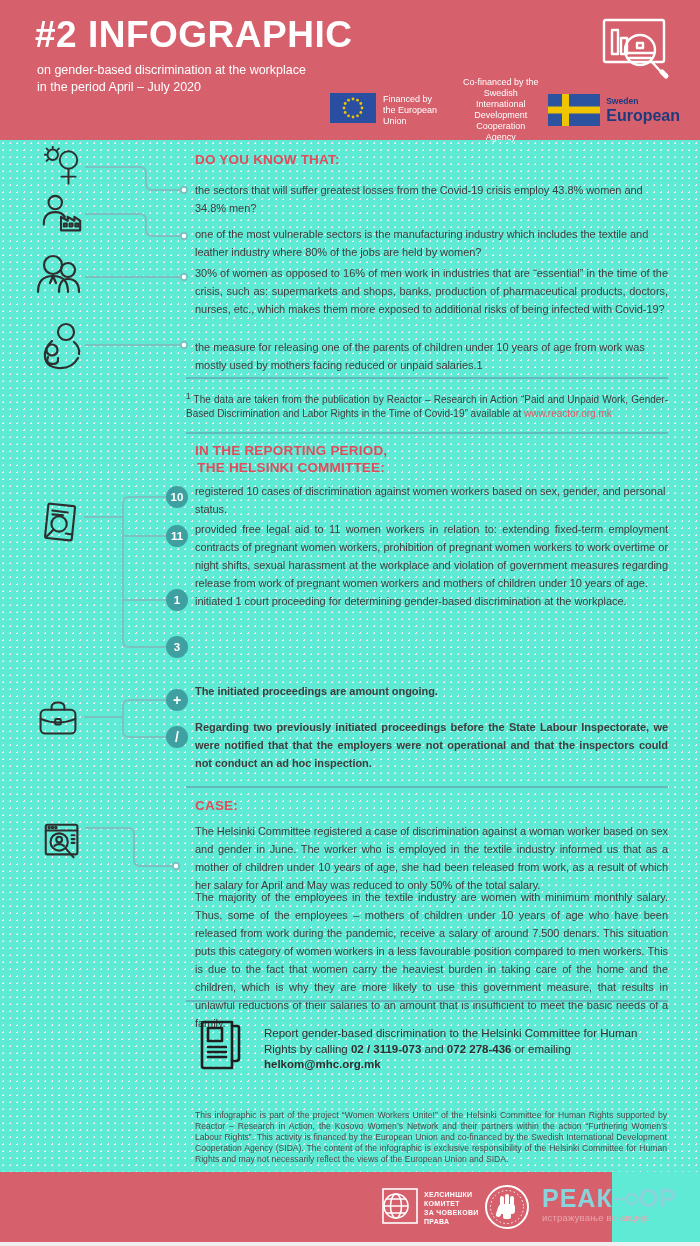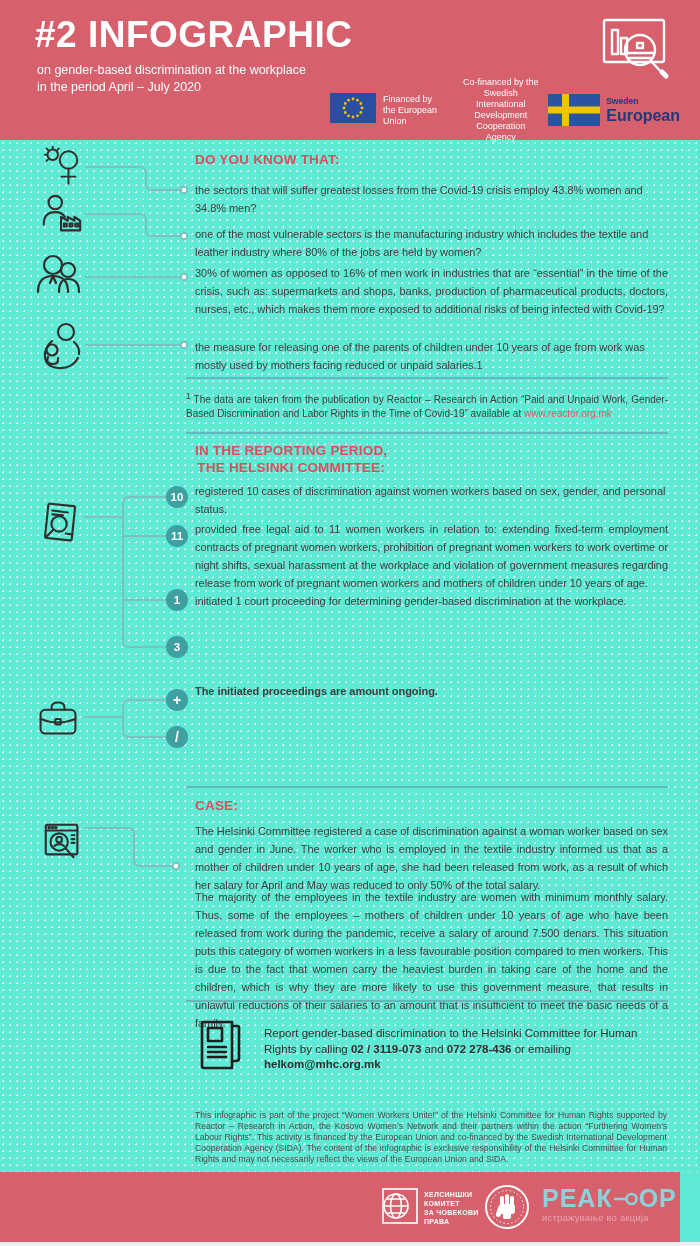--- a/index.html
+++ b/index.html
@@ -33,21 +33,21 @@
   #connector-layer { position:absolute; top:0; left:0; pointer-events:none; }
   .badge { position:absolute; width:22px; height:22px; border-radius:50%; background:#3fa0a1; color:#fff;
            font-size:11.5px; font-weight:bold; display:flex; align-items:center; justify-content:center; }
   .badge.sym { font-size:14px; }
   .footnote { width:482px; font-size:10px; line-height:13.5px; color:#3d3d3d; text-align:justify; }
   .link { color:#e25561; }
   .contact-txt { width:398px; font-size:11.5px; line-height:15.5px; color:#2e2e2e; }
   .disclaimer { width:472px; font-size:8.6px; line-height:11px; color:#4a4a4a; text-align:justify; }
 
   
-  .footer { position:absolute; top:1172px; left:0; width:680px; height:70px; background:#d6606c; }
+  .footer { position:absolute; top:1172px; left:0; width:612px; height:70px; background:#d6606c; }
   .bottom-strip { position:absolute; top:1242px; left:0; width:700px; height:4px; background:#efeef0; }
   .helsinki { position:absolute; left:382px; top:15px; display:flex; align-items:center; }
   .helsinki-lines { margin-left:6px; color:#fff; font-size:7px; line-height:9px; font-weight:bold; letter-spacing:.3px; }
   .fist-logo { position:absolute; left:483px; top:11px; }
   .reaktor { position:absolute; left:542px; top:13px; }
   .reaktor-word { display:flex; align-items:center; color:#8bd3db; font-size:25px; font-weight:bold; letter-spacing:1px; line-height:26px; }
   .reaktor-tag { color:#e7a6ae; font-size:9.5px; margin-top:1px; letter-spacing:.2px; }
 </style>
 </head>
 <body>
@@ -221,20 +221,21 @@
       <svg width="44" height="44" viewBox="0 0 48 48" fill="none" stroke="#2e2e2e" stroke-width="2.2" stroke-linecap="round" stroke-linejoin="round">
         <rect x="5" y="15" width="38" height="26" rx="5"></rect>
         <path d="M17 15 V12 Q17 7 24 7 Q31 7 31 12 V15"></path>
         <path d="M5 25 Q24 33 43 25"></path>
         <rect x="21" y="25" width="6" height="6" rx="1"></rect>
       </svg>
     </div>
     <div class="badge sym" style="left:166px; top:549px;">+</div>
     <div class="abs txt bold" style="left:195px; top:542px;">The initiated proceedings are amount ongoing.</div>
     <div class="badge sym" style="left:166px; top:586px;">/</div>
+    <div class="abs txt bold just" style="left:195px; top:578px;">Regarding two previously initiated proceedings before the State Labour Inspectorate, we were notified that that the employers were not operational and that the inspectors could not conduct an ad hoc inspection.</div>
 
     <div class="divider" style="top:646px;"></div>
     <div class="abs heading" style="left:195px; top:658px;">CASE:</div>
 
     <div class="abs icon-box" style="left:40px; top:678px;">
       <svg width="46" height="46" viewBox="0 0 48 48" fill="none" stroke="#2e2e2e" stroke-width="2.2" stroke-linecap="round" stroke-linejoin="round">
         <rect x="6" y="7" width="33" height="31" rx="2"></rect>
         <path d="M6 13 H39"></path>
         <circle cx="9.5" cy="10" r="0.8"></circle>
           <circle cx="13" cy="10" r="0.8"></circle>

